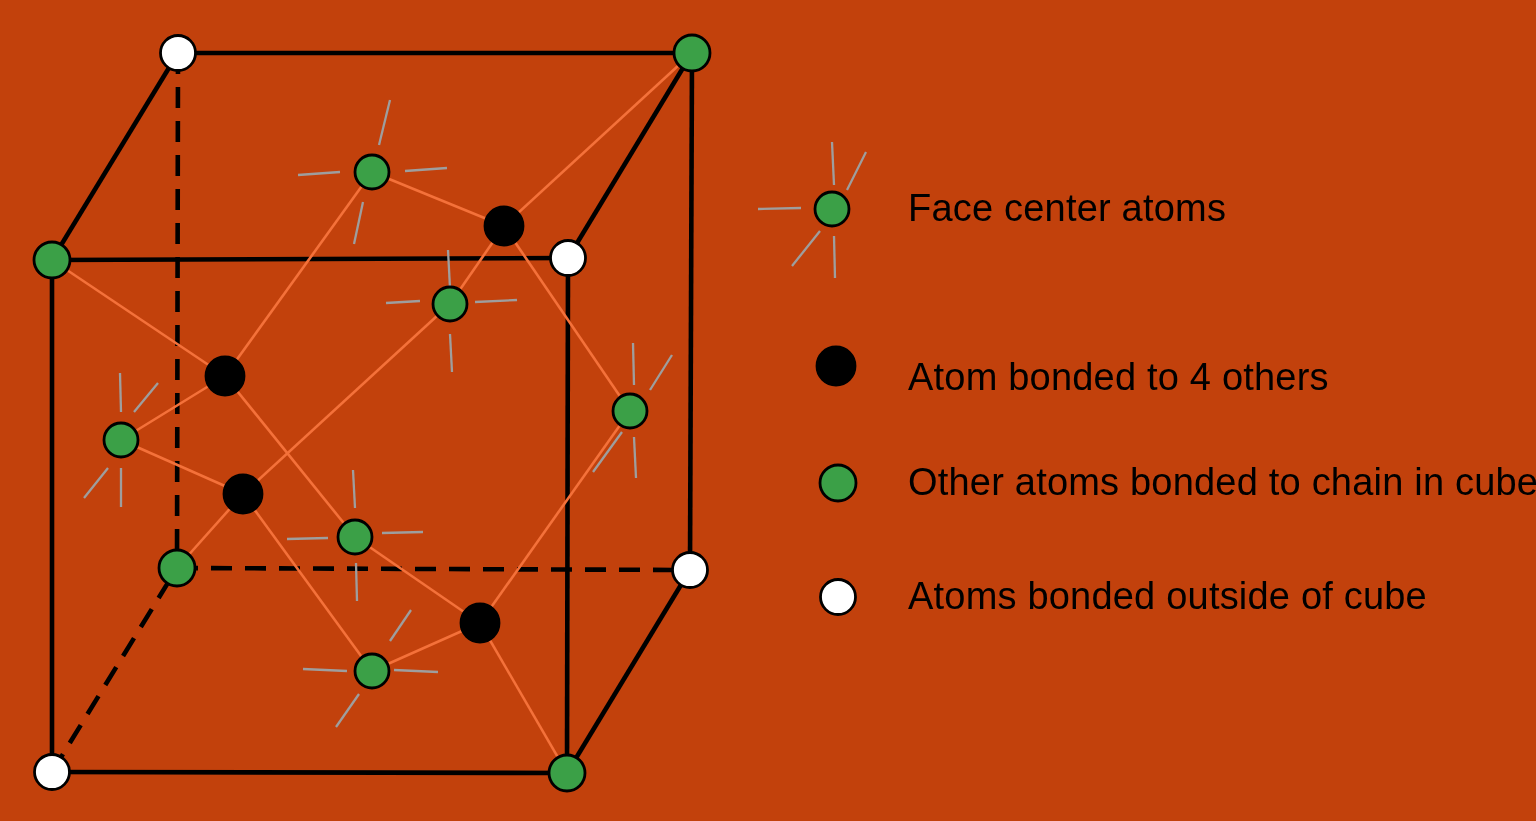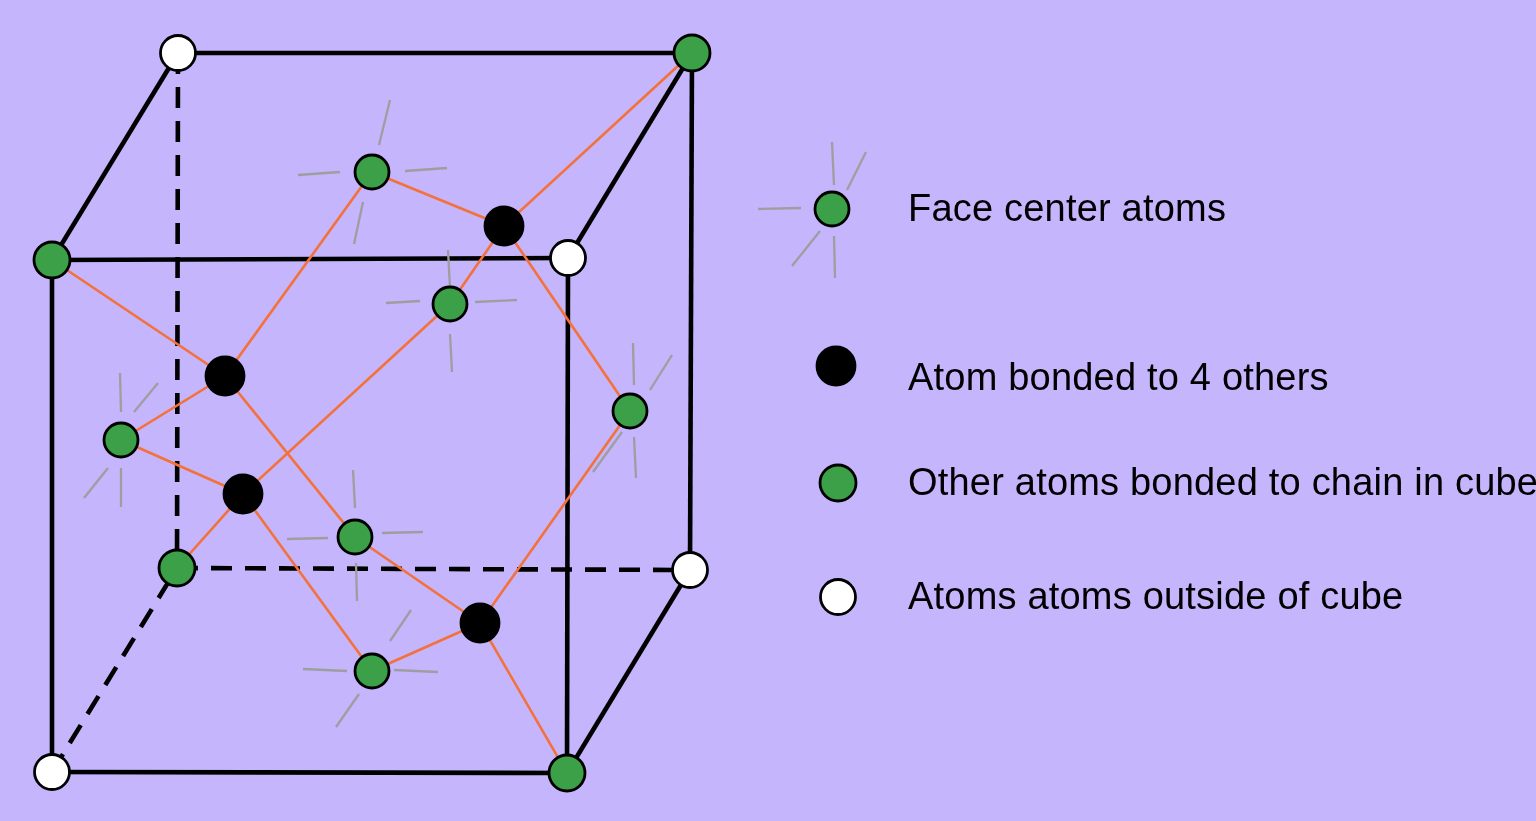--- a/index.html
+++ b/index.html
@@ -1,19 +1,19 @@
 <!DOCTYPE html>
 <html><head>
 <meta charset="utf-8">
 <style>
   html,body{margin:0;padding:0;background:#fff;}
   .stage{
     position:relative;
     width:1536px;height:821px;
-    background:#c4b5fd;
+    background:#c2410c;
     overflow:hidden;
     font-family:"Liberation Sans", sans-serif;
   }
   .diagram-svg{position:absolute;left:0;top:0;width:1536px;height:821px;}
   .legend-label{
     position:absolute;
     left:908px;
     transform:translateY(-52%);
     font-size:38px;
     line-height:1;
@@ -117,15 +117,15 @@
         <circle cx="836" cy="366" r="19" fill="#000000" stroke="#000000" stroke-width="2.8"></circle>
         <circle cx="838" cy="483" r="18" fill="#3BA047" stroke="#000000" stroke-width="2.8"></circle>
         <circle cx="838" cy="597" r="17.5" fill="#FFFFFF" stroke="#000000" stroke-width="2.8"></circle>
       </g>
     </svg>
 
   <div>
     <div class="legend-label" style="top: 209px;">Face center atoms</div>
     <div class="legend-label" style="top: 366px; margin-top: 12px;">Atom bonded to 4 others</div>
     <div class="legend-label" style="top: 483px;">Other atoms bonded to chain in cube</div>
-    <div class="legend-label" style="top: 597px;">Atoms atoms outside of cube</div>
+    <div class="legend-label" style="top: 597px;">Atoms bonded outside of cube</div>
   </div>
 </div>
 
 </body></html>

